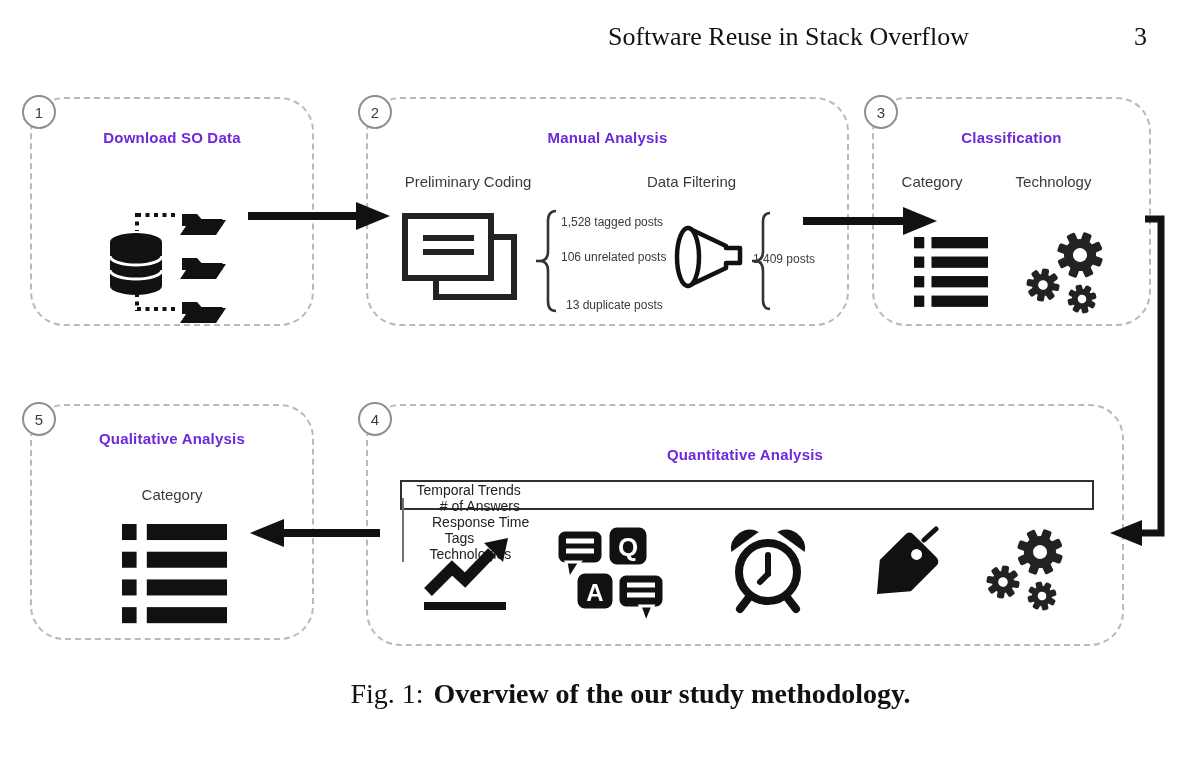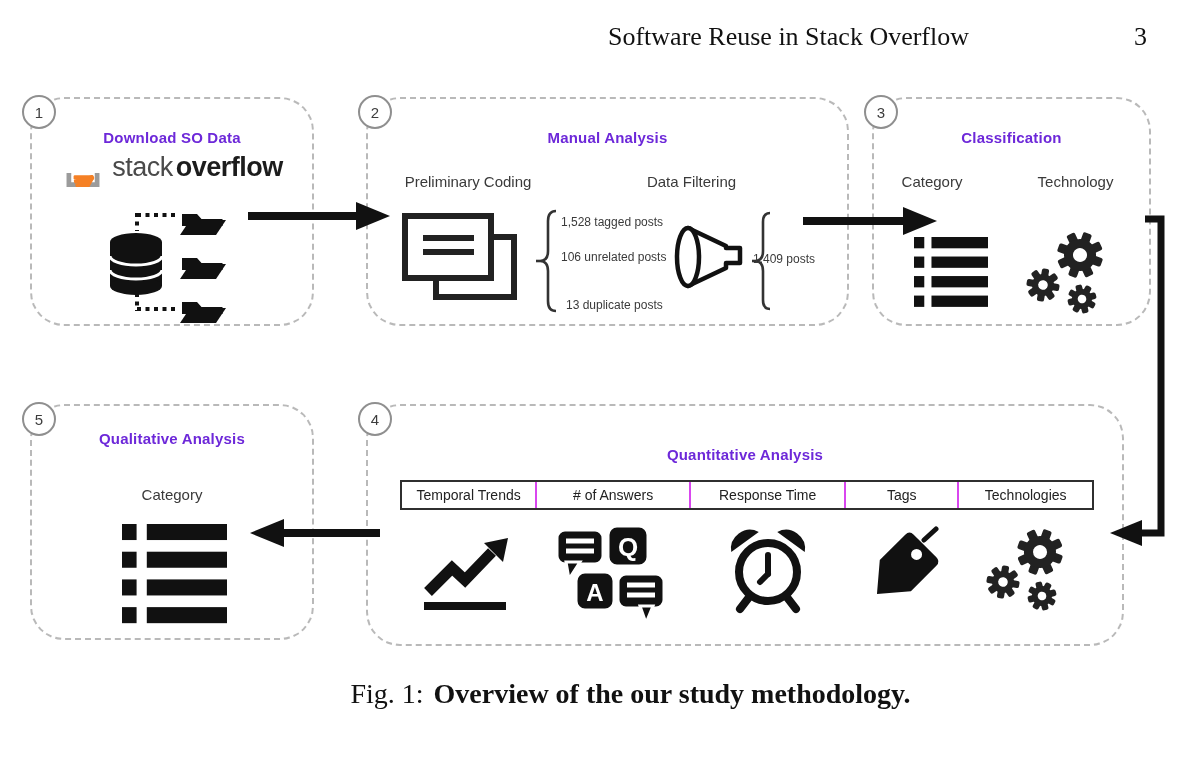--- a/index.html
+++ b/index.html
@@ -19,56 +19,40 @@
   #hdr-title{left:608px;top:22px;font-size:26px;}
   #hdr-page{left:1134px;top:22px;font-size:26px;}
   #caption{top:678px;left:0;width:100%;text-align:center;font-size:28px;padding-left:37px;}
   #caption .capbold{font-weight:bold;margin-left:10px;}
   .logo-row{position:absolute;left:0;top:48px;width:100%;display:flex;align-items:center;
             justify-content:center;gap:7px;}
   .logo-stack{font-size:27px;color:#4a4a4a;letter-spacing:-.5px;}
   .logo-overflow{font-size:27px;font-weight:bold;color:#1c1c1c;letter-spacing:-.5px;margin-left:-4px;}
   .qtable{position:absolute;display:flex;border:2px solid #2f2f2f;background:#fff;box-sizing:border-box;}
   .qtable .cell{display:flex;align-items:center;justify-content:center;font-size:14px;color:#222;
-                border-left:2px solid #d946ef;box-sizing:border-box;white-space:nowrap;}
+                border-left:2px solid #737373;box-sizing:border-box;white-space:nowrap;}
   .qtable .cell:first-child{border-left:none;}
   .qtable .cell:nth-child(1){width:19.3%;}
   .qtable .cell:nth-child(2){width:22.3%;}
   .qtable .cell:nth-child(3){width:22.5%;}
   .qtable .cell:nth-child(4){width:16.4%;}
   .qtable .cell:nth-child(5){width:19.5%;}
   svg{display:block;}
 </style>
 </head>
 <body>
 
 <div id="page">
 
   <div class="abs serif" id="hdr-title">Software Reuse in Stack Overflow</div>
   <div class="abs serif" id="hdr-page">3</div>
 
   <div class="box" style="left:30px;top:97px;width:280px;height:225px;">
     <div class="num">1</div>
     <div class="btitle" style="top:30px;">Download SO Data</div>
-    <div class="logo-row">
-      <span class="icon" style="position:static;">
-        <svg width="44" height="40" viewBox="0 0 36 34">
-          <path d="M4 22 L8 22 L8 30 L28 30 L28 22 L32 22 L32 34 L4 34 Z" fill="#9B9B9B"></path>
-          <g fill="#F58025">
-            <rect x="10" y="24" width="17" height="3.6" rx="1"></rect>
-            <rect x="10" y="24" width="17" height="3.6" rx="1" transform="rotate(-14 26 26)"></rect>
-            <rect x="10" y="24" width="17" height="3.6" rx="1" transform="rotate(-29 26 26)"></rect>
-            <rect x="10" y="24" width="17" height="3.6" rx="1" transform="rotate(-45 26 26)"></rect>
-            <rect x="10" y="24" width="17" height="3.6" rx="1" transform="rotate(-61 26 26)"></rect>
-          </g>
-        </svg>
-      </span>
-      <span class="logo-stack">stack</span>
-      <span class="logo-overflow">overflow</span>
-    </div>
     <div class="icon" style="left:72px;top:110px;">
       <svg width="130" height="115" viewBox="0 0 130 115">
         <g stroke="#111" stroke-width="4" stroke-dasharray="4 4.5">
           <line x1="33" y1="6" x2="72" y2="6"></line>
           <line x1="33" y1="4" x2="33" y2="22"></line>
           <line x1="33" y1="100" x2="72" y2="100"></line>
           <line x1="33" y1="84" x2="33" y2="102"></line>
         </g>
         <g fill="#111">
           <ellipse cx="32" cy="33" rx="26" ry="9"></ellipse>
@@ -131,21 +115,21 @@
         <line x1="0" y1="50" x2="3" y2="50" stroke="#333" stroke-width="2.6"></line>
       </svg>
     </div>
     <div class="small" style="left:385px;top:153px;">1,409 posts</div>
   </div>
 
   <div class="box" style="left:872px;top:97px;width:275px;height:225px;">
     <div class="num">3</div>
     <div class="btitle" style="top:30px;">Classification</div>
     <div class="lbl" style="left:18px;top:74px;width:80px;">Category</div>
-    <div class="lbl" style="left:154px;top:74px;width:95px;">Technology</div>
+    <div class="lbl" style="left:132px;top:74px;width:95px;">Technology</div>
 
     <div class="icon" style="left:40px;top:138px;">
       <svg width="74" height="74" viewBox="0 0 72 72" fill="#111">
         <rect x="0" y="0" width="10" height="11"></rect>
           <rect x="17" y="0" width="55" height="11"></rect>
         <rect x="0" y="19" width="10" height="11"></rect>
           <rect x="17" y="19" width="55" height="11"></rect>
         <rect x="0" y="38" width="10" height="11"></rect>
           <rect x="17" y="38" width="55" height="11"></rect>
         <rect x="0" y="57" width="10" height="11"></rect>
@@ -180,21 +164,21 @@
             <circle r="4.3" fill="#fff"></circle>
         </g>
       </svg>
     </div>
   </div>
 
   <div class="box" style="left:366px;top:404px;width:754px;height:238px;">
     <div class="num">4</div>
     <div class="btitle" style="top:40px;">Quantitative Analysis</div>
 
-    <div class="qtable" style="left:32px;top:74px;width:694px;height:30px;">
+    <div class="qtable" style="left:32px;top:74px;width:694px;height:30px;flex-direction:column;">
       <div class="cell">Temporal Trends</div>
       <div class="cell"># of Answers</div>
       <div class="cell">Response Time</div>
       <div class="cell">Tags</div>
       <div class="cell">Technologies</div>
     </div>
 
     <div class="icon" style="left:52px;top:124px;">
       <svg width="95" height="85" viewBox="0 0 95 85">
         <polyline points="8,62 32,38 45,50 72,22" fill="none" stroke="#111" stroke-width="11"></polyline>

